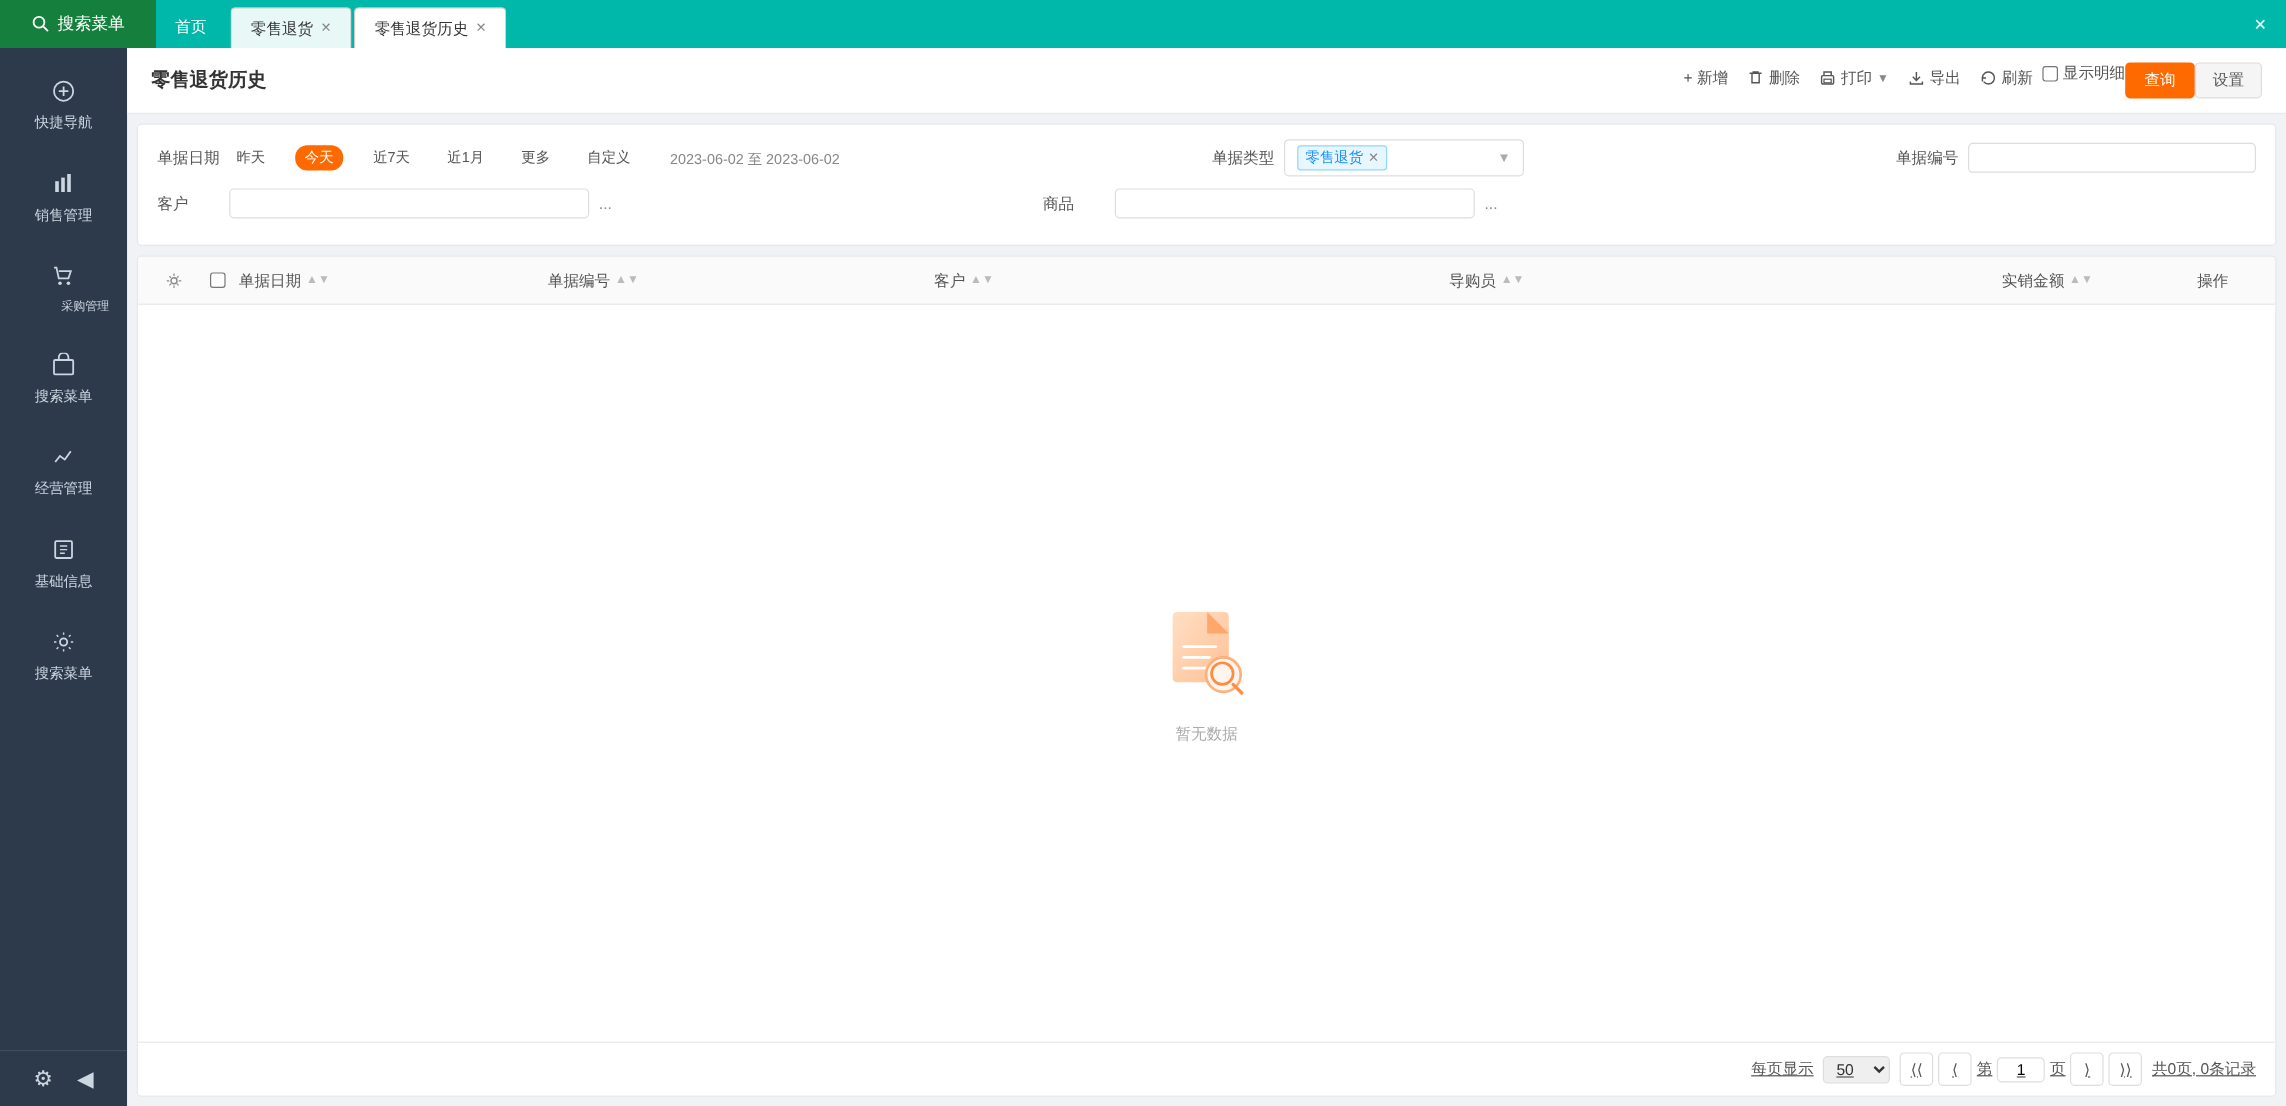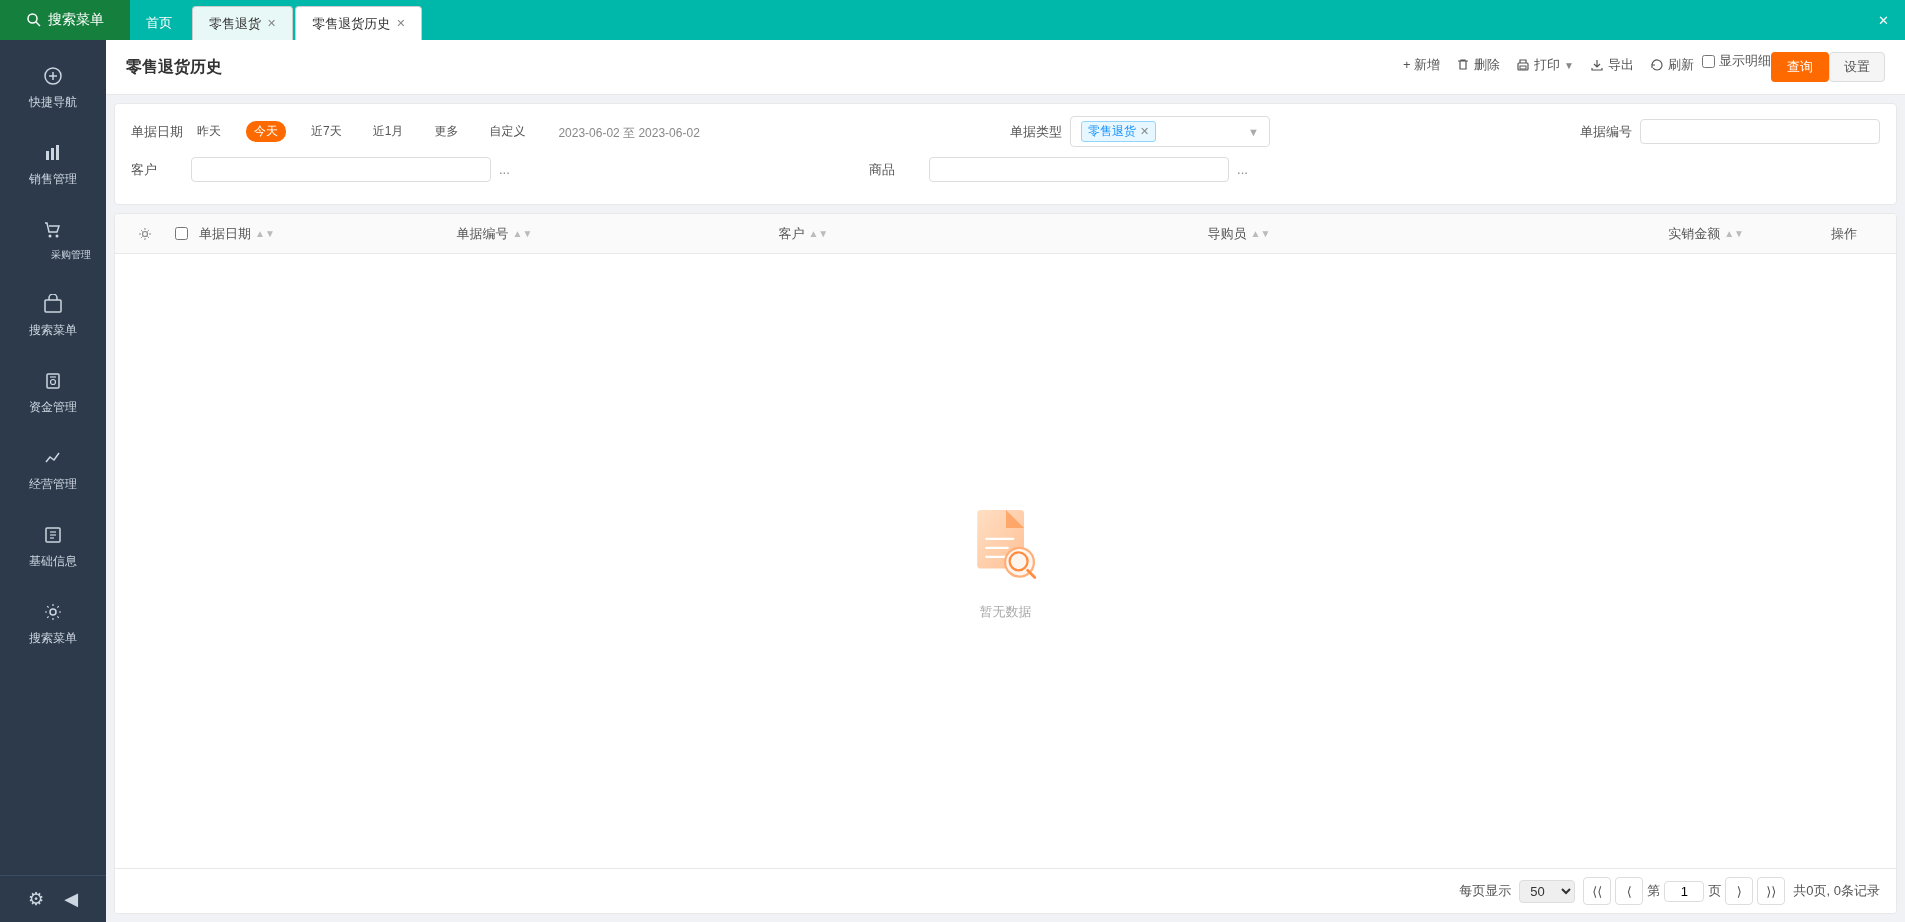--- a/index.html
+++ b/index.html
@@ -131,20 +131,21 @@
 
     .table-body { flex: 1; display: flex; flex-direction: column; align-items: center; justify-content: center; }
     .empty-state { display: flex; flex-direction: column; align-items: center; gap: 12px; }
     .empty-text { color: #aaa; font-size: 13px; }
 
     
     .pagination {
       display: flex; align-items: center; justify-content: flex-end; gap: 8px;
       padding: 8px 16px; border-top: 1px solid #e8e8e8; background: white; font-size: 13px; color: #555;
       flex-shrink: 0;
+      text-decoration: underline;
     }
     .page-size-select {
       border: 1px solid #ddd; border-radius: 4px; padding: 2px 6px; font-size: 13px; color: #333;
     }
     .page-nav {
       display: flex; align-items: center; gap: 4px;
     }
     .page-btn {
       width: 28px; height: 28px; display: flex; align-items: center; justify-content: center;
       border: 1px solid #ddd; border-radius: 4px; cursor: pointer; font-size: 13px; color: #555;
@@ -224,30 +225,20 @@
         <span style="color:#ccd6e0;font-size:10px;margin-left:36px;">采购管理</span>
       </div>
       <div class="sidebar-item">
         <div class="icon-circle">
           <svg width="20" height="20" viewBox="0 0 20 20" fill="none">
               <rect x="2" y="6" width="16" height="12" rx="1" stroke="#ccd6e0" stroke-width="1.5"></rect>
               <path d="M6 6V4a4 4 0 0 1 8 0v2" stroke="#ccd6e0" stroke-width="1.5"></path>
             </svg>
         </div>
         <span style="color:#ccd6e0;font-size:12px;">搜索菜单</span>
-      </div>
-      <div class="sidebar-item">
-        <div class="icon-circle">
-          <svg width="20" height="20" viewBox="0 0 20 20" fill="none">
-              <rect x="4" y="3" width="12" height="14" rx="1" stroke="#ccd6e0" stroke-width="1.5"></rect>
-              <circle cx="10" cy="11" r="2.5" stroke="#ccd6e0" stroke-width="1.2"></circle>
-              <line x1="7" y1="6" x2="13" y2="6" stroke="#ccd6e0" stroke-width="1.2"></line>
-            </svg>
-        </div>
-        <span style="color:#ccd6e0;font-size:12px;">资金管理</span>
       </div>
       <div class="sidebar-item">
         <div class="icon-circle">
           <svg width="20" height="20" viewBox="0 0 20 20" fill="none">
               <path d="M3 14 L7 9 L11 12 L16 5" stroke="#ccd6e0" stroke-width="1.5" fill="none"></path>
             </svg>
         </div>
         <span style="color:#ccd6e0;font-size:12px;">经营管理</span>
       </div>
       <div class="sidebar-item">

